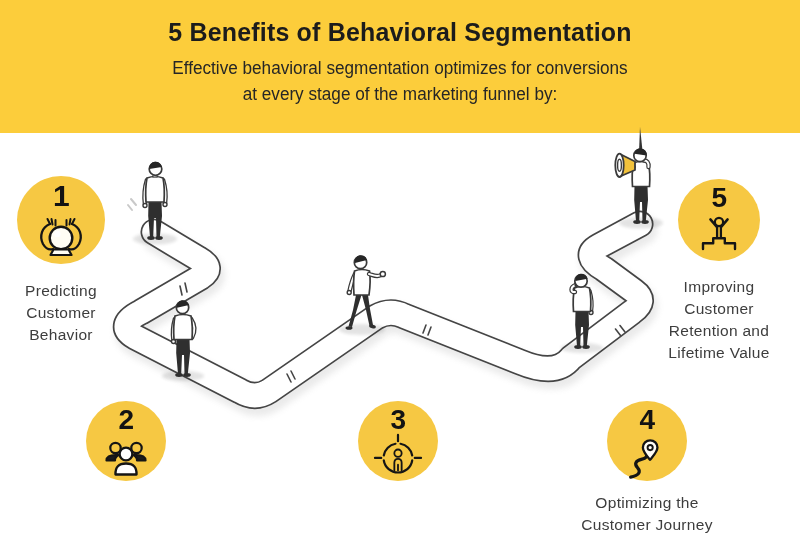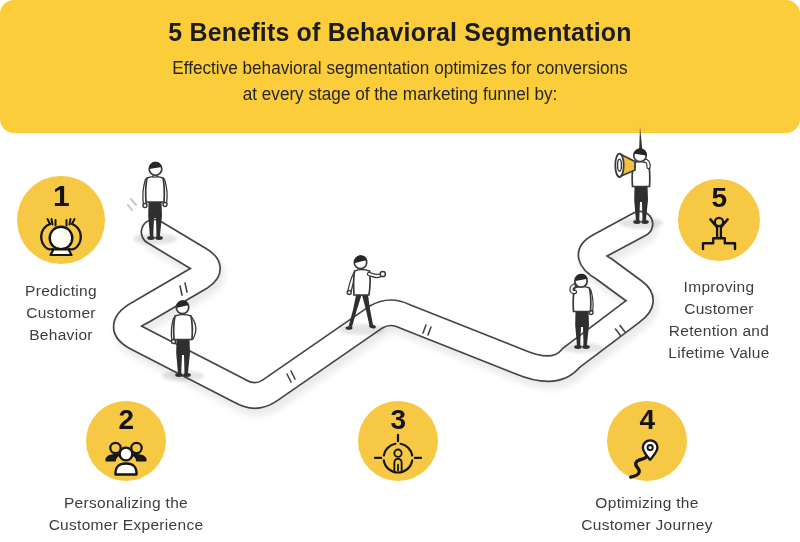--- a/index.html
+++ b/index.html
@@ -51,21 +51,21 @@
   .l2{left:26px;top:492px;}
   .l3{left:298px;top:492px;}
   .l4{left:547px;top:492px;}
   .l5{left:619px;top:276px;}
 </style>
 </head>
 <body>
 
 <div class="stage">
 
-  <div class="banner" style="background:#FCCD3B;border-radius:14px;">
+  <div class="banner" style="background:#FCCD3B;">
     <h1 class="title">5 Benefits of Behavioral Segmentation</h1>
     <div class="subtitle">Effective behavioral segmentation optimizes for conversions
 at every stage of the marketing funnel by:</div>
   </div>
 
   <svg class="scene" width="800" height="542" viewBox="0 0 800 542" aria-hidden="true">
     <defs>
       <filter id="soft3" x="-40%" y="-40%" width="180%" height="180%">
           <feGaussianBlur stdDeviation="3.2"></feGaussianBlur>
         </filter>
@@ -199,22 +199,20 @@
       <g stroke="#151515" stroke-width="2.2" stroke-linejoin="round">
         <circle cx="-10.5" cy="-10" r="5.2" fill="none"></circle>
         <path d="M -19.5 2.5 Q -19.5 -3 -10.5 -3 L -7.5 -3 Q -11.5 -0.5 -11 2.5 Z" fill="#1b1b1b"></path>
         <circle cx="10.5" cy="-10" r="5.2" fill="none"></circle>
         <path d="M 19.5 2.5 Q 19.5 -3 10.5 -3 L 7.5 -3 Q 11.5 -0.5 11 2.5 Z" fill="#1b1b1b"></path>
       </g>
       <circle cx="0" cy="-4" r="6.4" fill="#ffffff" stroke="#151515" stroke-width="2.4"></circle>
       <path d="M -10.5 16.5 Q -11 5.5 0 5.5 Q 11 5.5 10.5 16.5 Z" fill="#ffffff" stroke="#151515" stroke-width="2.4" stroke-linejoin="round"></path>
     </svg>
   </div>
-  <div class="lbl l2">Personalizing the
-Customer Experience</div>
 
   <div class="badge b3" style="background:#F6C843;">
     <svg style="position:absolute;left:0;top:0" width="0" height="0"></svg>
     <div class="num">3</div>
     <svg width="54" height="50" viewBox="-27 -26 54 50">
       <g stroke="#151515" stroke-width="2.3" fill="none" stroke-linecap="round">
         <path d="M 14.8 2.6 A 15 15 0 0 1 -14.8 2.6"></path>
         <path d="M -14.8 -2.6 A 15 15 0 0 1 -2.6 -14.8"></path>
         <path d="M 2.6 -14.8 A 15 15 0 0 1 14.8 -2.6"></path>
         <path d="M 0 -17.5 L 0 -24 M -17.5 0 L -24 0 M 17.5 0 L 24 0"></path>

